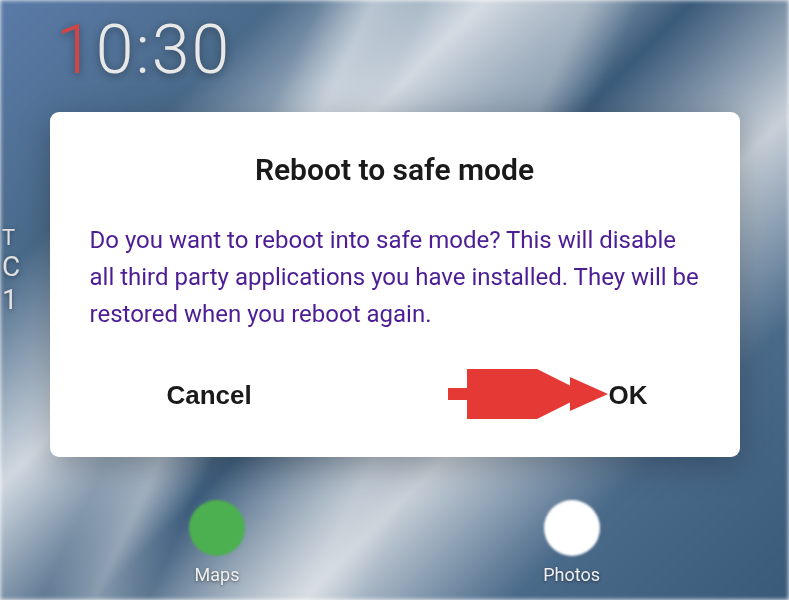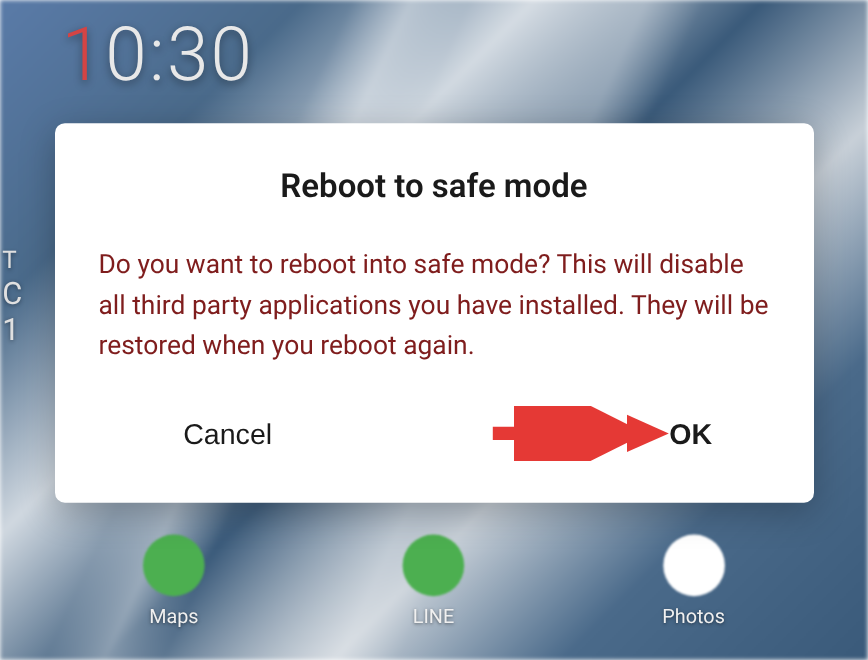--- a/index.html
+++ b/index.html
@@ -51,21 +51,21 @@
       top: 225px;
       color: #e0e0e0;
       font-size: 28px;
       text-shadow: 0 1px 4px rgba(0,0,0,0.4);
     }
     .side-text .small {
       font-size: 22px;
     }
     .app-dock {
       position: absolute;
-      bottom: 29px;
+      bottom: 15px;
       left: 0;
       width: 100%;
       display: flex;
       justify-content: space-around;
       padding: 0 40px;
     }
     .app-item {
       display: flex;
       flex-direction: column;
       align-items: center;
@@ -102,33 +102,33 @@
     }
     .dialog-title {
       text-align: center;
       font-size: 30px;
       font-weight: 600;
       color: #1a1a1a;
       margin-bottom: 35px;
     }
     .dialog-body {
       font-size: 24px;
-      color: #7f1d1d;
+      color: #4c1d95;
       line-height: 1.55;
       margin-bottom: 40px;
     }
     .dialog-actions {
       display: flex;
       justify-content: space-between;
       align-items: center;
       padding: 0 40px 10px 65px;
     }
     .btn {
       font-size: 26px;
-      font-weight: 400;
+      font-weight: 700;
       color: #1a1a1a;
       background: none;
       border: none;
       cursor: pointer;
       padding: 6px 12px;
     }
     .btn.ok {
       font-weight: 700;
       text-align: right;
     }
@@ -153,24 +153,20 @@
   <div>C</div>
   <div>1</div>
 </div>
 
 <div class="app-dock">
   <div class="app-item">
     <div class="app-icon maps"></div>
     <div class="app-label">Maps</div>
   </div>
   <div class="app-item">
-    <div class="app-icon line"></div>
-    <div class="app-label">LINE</div>
-  </div>
-  <div class="app-item">
     <div class="app-icon photos"></div>
     <div class="app-label">Photos</div>
   </div>
 </div>
 
 <div class="dialog">
   <div class="dialog-title">Reboot to safe mode</div>
   <div class="dialog-body">Do you want to reboot into safe mode? This will disable all third party applications you have installed. They will be restored when you reboot again.</div>
   <div class="dialog-actions">
     <button class="btn">Cancel</button>

